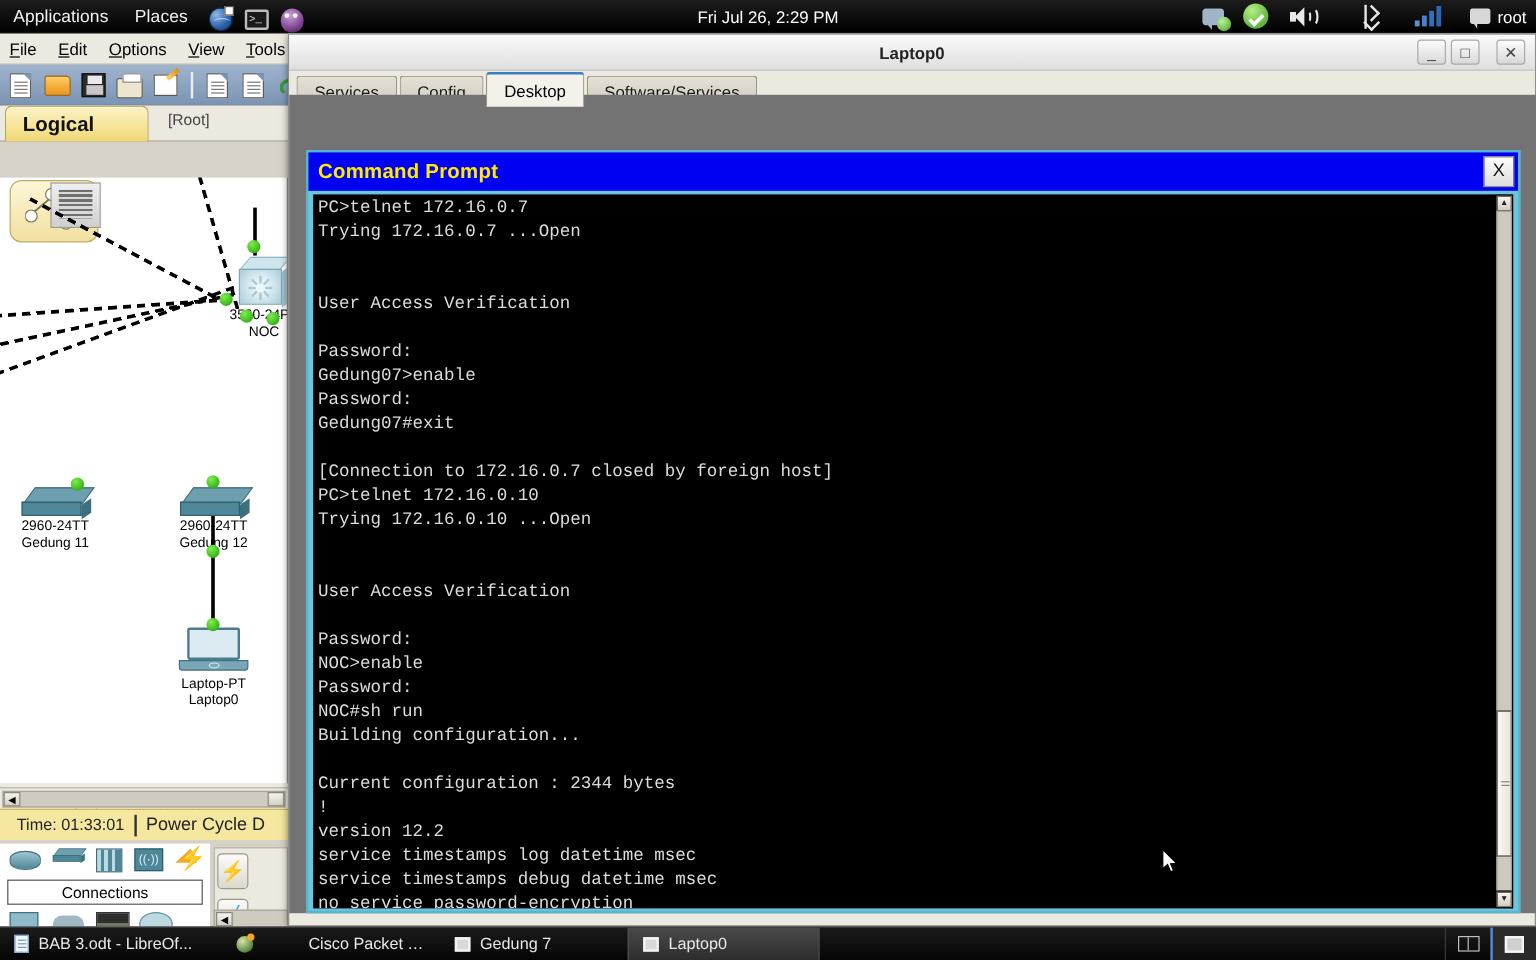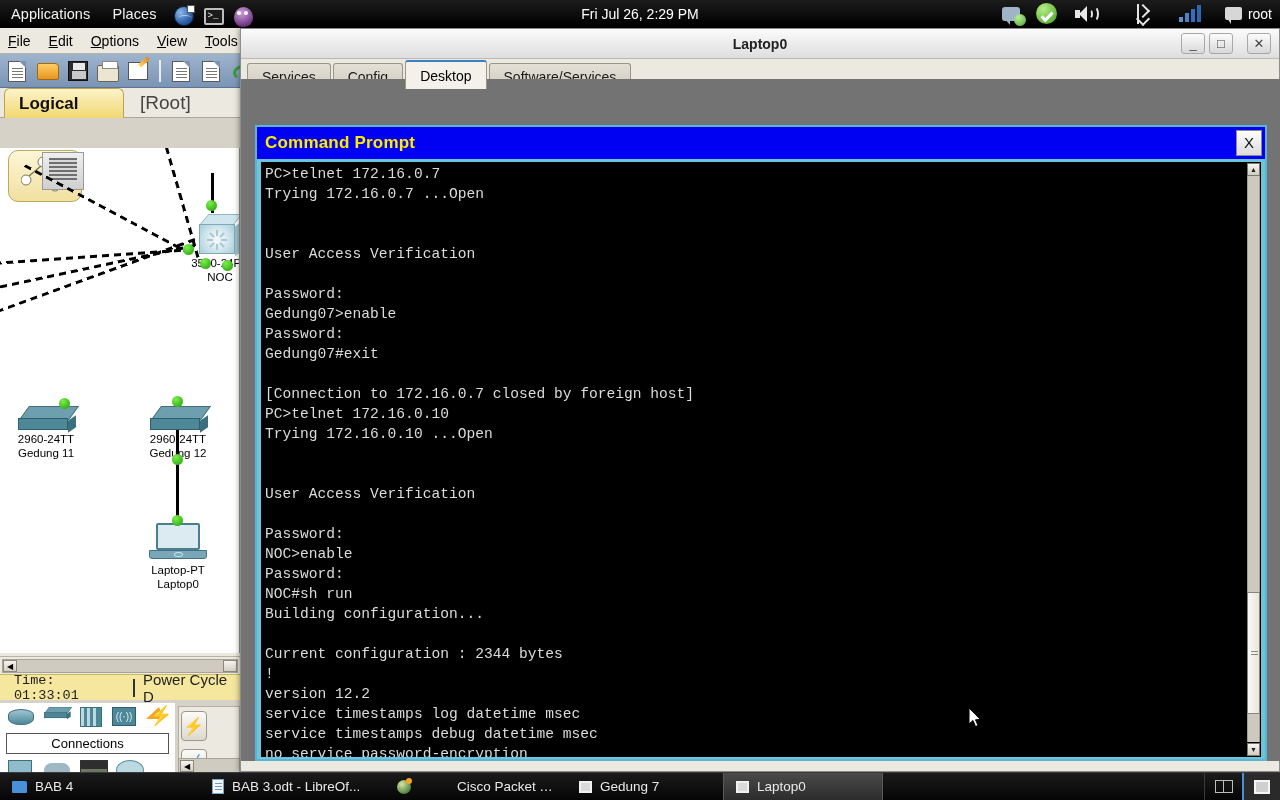--- a/index.html
+++ b/index.html
@@ -102,21 +102,21 @@
   .pencilbox:after{content:"";position:absolute;right:-3px;top:-3px;width:12px;height:4px;background:linear-gradient(to right,#ffd65c,#e08a1e);transform:rotate(-40deg);}
   .undo{width:22px;height:20px;position:relative;}
   .undo:before{content:"";position:absolute;left:2px;top:4px;width:16px;height:10px;border:3px solid #3a9b3a;border-bottom-color:transparent;border-radius:50%;}
 
   
   #pt-tabrow{height:30px;background:#ece9e0;position:relative;border-bottom:1px solid #aba69a;}
   #logical-tab{position:absolute;left:4px;top:0;width:120px;height:30px;
     background:linear-gradient(to bottom,#fdf3c8,#f1d873);
     border:1px solid #b7a45a;border-bottom:none;border-radius:6px 6px 0 0;
     font-size:17px;font-weight:bold;color:#111;display:flex;align-items:center;padding-left:14px;}
-  #root-label{position:absolute;left:140px;top:4px;font-size:19px;color:#444;}
+  #root-label{position:absolute;left:140px;top:4px;font-size:13px;color:#444;}
 
   #pt-canvas{position:absolute;left:0;top:120px;width:240px;height:505px;background:#fff;
     border-right:1px solid #9c968a;overflow:hidden;}
   .net-node{position:absolute;text-align:center;}
   .net-label{font-size:11.5px;color:#000;line-height:14px;white-space:nowrap;}
   .sw-body{width:56px;height:26px;position:relative;margin:0 auto;}
   .sw-top{position:absolute;left:6px;top:0;width:50px;height:14px;background:#6d9fae;
     transform:skewX(-36deg);border:1px solid #3f6e7c;}
   .sw-front{position:absolute;left:0;top:12px;width:50px;height:12px;background:#4e8797;border:1px solid #2e5f6d;}
   .sw-side{position:absolute;left:50px;top:12px;width:8px;height:12px;background:#3b707e;transform:skewY(-34deg);}
@@ -437,21 +437,21 @@
     <div class="devbtn" style="width:70px;">Gedun</div>
   </div>
 
   <div id="pt-hscroll">
     <div class="hscroll-track"></div>
     <div class="hscroll-btn">◀</div>
     <div class="hscroll-thumb"></div>
   </div>
 
   <div id="pt-status">
-    <span style="padding-left:14px;font-family:Liberation Mono, monospace;">Time: 01:33:01</span>
+    <span style="padding-left:14px;">Time: 01:33:01</span>
     <span class="tsep"></span>
     <span style="font-size:15px;">Power Cycle D</span>
   </div>
 
   <div id="pt-palette">
     <div class="pal-row">
       <div class="pal-ic">
           <div class="router-ic" style="margin-top:2px;"></div>
         </div>
       <div class="pal-ic">
@@ -560,24 +560,20 @@
         </div>
         <svg id="cursor" viewBox="0 0 14 20">
           <polygon points="0,0 0,16 4,12.5 6.5,18.5 9,17.5 6.5,11.8 11.5,11.5" fill="#fff" stroke="#000" stroke-width="1"></polygon>
         </svg>
       </div>
     </div>
   </div>
 </div>
 
 <div id="taskbar">
-  <div class="task" style="width:200px;">
-    <span class="tb-folder"></span>
-    <span class="task-label">BAB 4</span>
-  </div>
   <div class="task" style="width:185px;">
     <span class="tb-doc">
         <i></i>
       </span>
     <span class="task-label">BAB 3.odt - LibreOf...</span>
   </div>
   <div class="task" style="width:182px;gap:46px;">
     <span class="tb-pt"></span>
     <span class="task-label">Cisco Packet Tracer...</span>
   </div>

